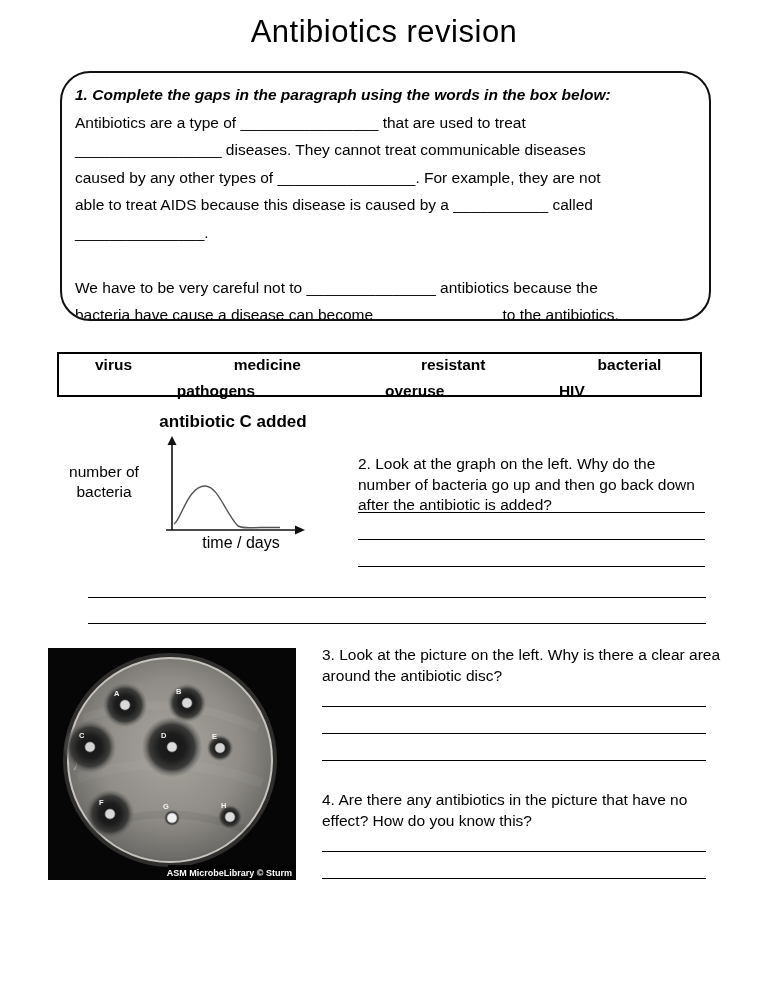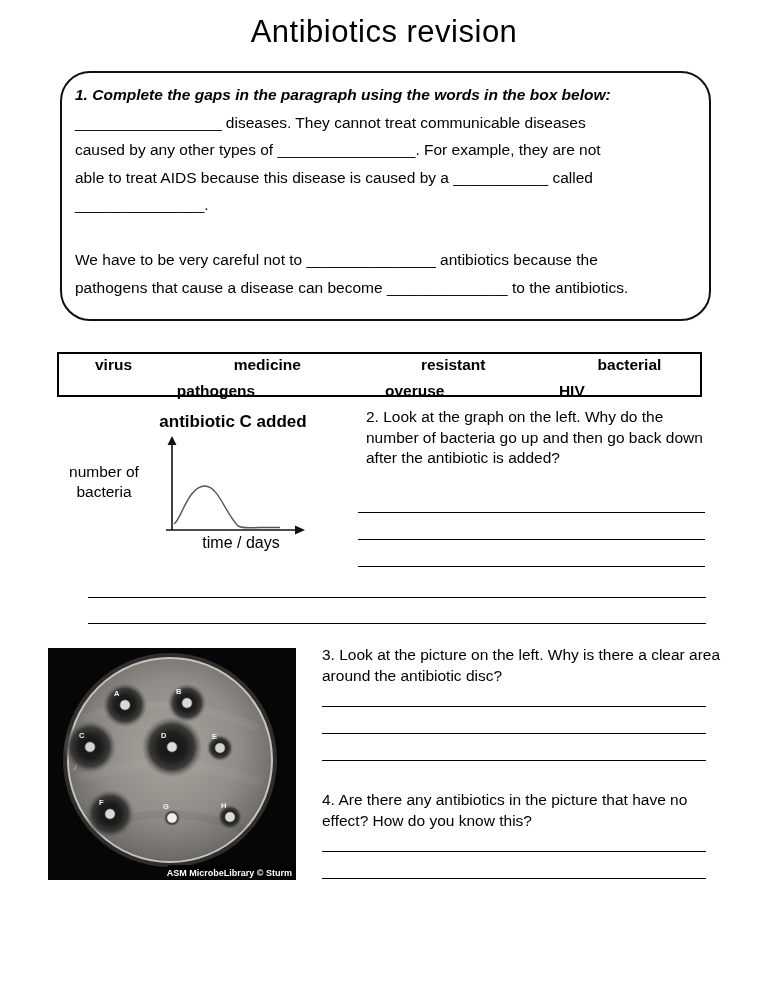--- a/index.html
+++ b/index.html
@@ -33,21 +33,21 @@
   .r1 { top:2px; } .r2 { top:28px;text-align:right; }
   .w10 { left:8.5%; } .w11 { left:32.5%; } .w12 { left:61.5%; } .w13 { left:89%; }
   .w20 { left:24.5%; } .w21 { left:55.5%; } .w22 { left:80%; }
   
   .graph-title { position:absolute; left:138px; top:412px; width:190px; text-align:center; font-size:17px; font-weight:bold; }
   .graph-ylabel { position:absolute; left:58px; top:462px; width:92px; text-align:center; font-size:15.5px; line-height:20px; }
   .graph-svg { position:absolute; left:158px; top:434px; }
   .graph-xlabel { position:absolute; left:184px; top:534px; width:114px; text-align:center; font-size:16px; }
   
   .q-text { position:absolute; font-size:15.5px; line-height:20.5px; }
-  .q2-text { left:358px; top:407px; width:352px;margin-left:8px; }
+  .q2-text { left:358px; top:454px; width:352px; }
   .q3-text { left:322px; top:645px; width:400px; }
   .q4-text { left:322px; top:790px; width:400px; }
   .lines { position:absolute; }
   .q2-lines { left:358px; top:486px; width:347px; }
   .wide-lines { left:88px; top:571px; width:618px; }
   .q3-lines { left:322px; top:680px; width:384px; }
   .q4-lines { left:322px; top:825px; width:384px; }
   .ans-line { height:27px; border-bottom:1.5px solid #000; }
   .wide-lines .ans-line { height:26.5px; }
   
@@ -55,27 +55,28 @@
   .plabel { font-size:7.5px; font-weight:bold; fill:#f2f2f2; font-family:"Liberation Sans",sans-serif; }
   .pcap { font-size:9px; font-weight:bold; fill:#fff; font-family:"Liberation Sans",sans-serif; }
 </style>
 </head>
 <body>
 
 <h1 class="title">Antibiotics revision</h1>
 
 <div class="q1-box">
   <div class="q1-heading">1.  Complete the gaps in the paragraph using the words in the box below:</div>
+  <div class="q1-line">Antibiotics are a type of ________________ that are used to treat</div>
   <div class="q1-line">_________________ diseases. They cannot treat communicable diseases</div>
   <div class="q1-line">caused by any other types of ________________. For example, they are not</div>
   <div class="q1-line">able to treat AIDS because this disease is caused by a ___________ called</div>
   <div class="q1-line">_______________.</div>
   <div class="q1-line"></div>
   <div class="q1-line">We have to be very careful not to _______________ antibiotics because the</div>
-  <div class="q1-line">pathogens that cause a disease can become ______________ to the antibiotics.</div>
+  <div class="q1-line">bacteria have cause a disease can become ______________ to the antibiotics.</div>
 </div>
 
 <div class="word-bank">
   <span class="wb r1 w10">virus</span>
   <span class="wb r1 w11">medicine</span>
   <span class="wb r1 w12">resistant</span>
   <span class="wb r1 w13">bacterial</span>
   <span class="wb r2 w20">pathogens</span>
   <span class="wb r2 w21">overuse</span>
   <span class="wb r2 w22">HIV</span>

